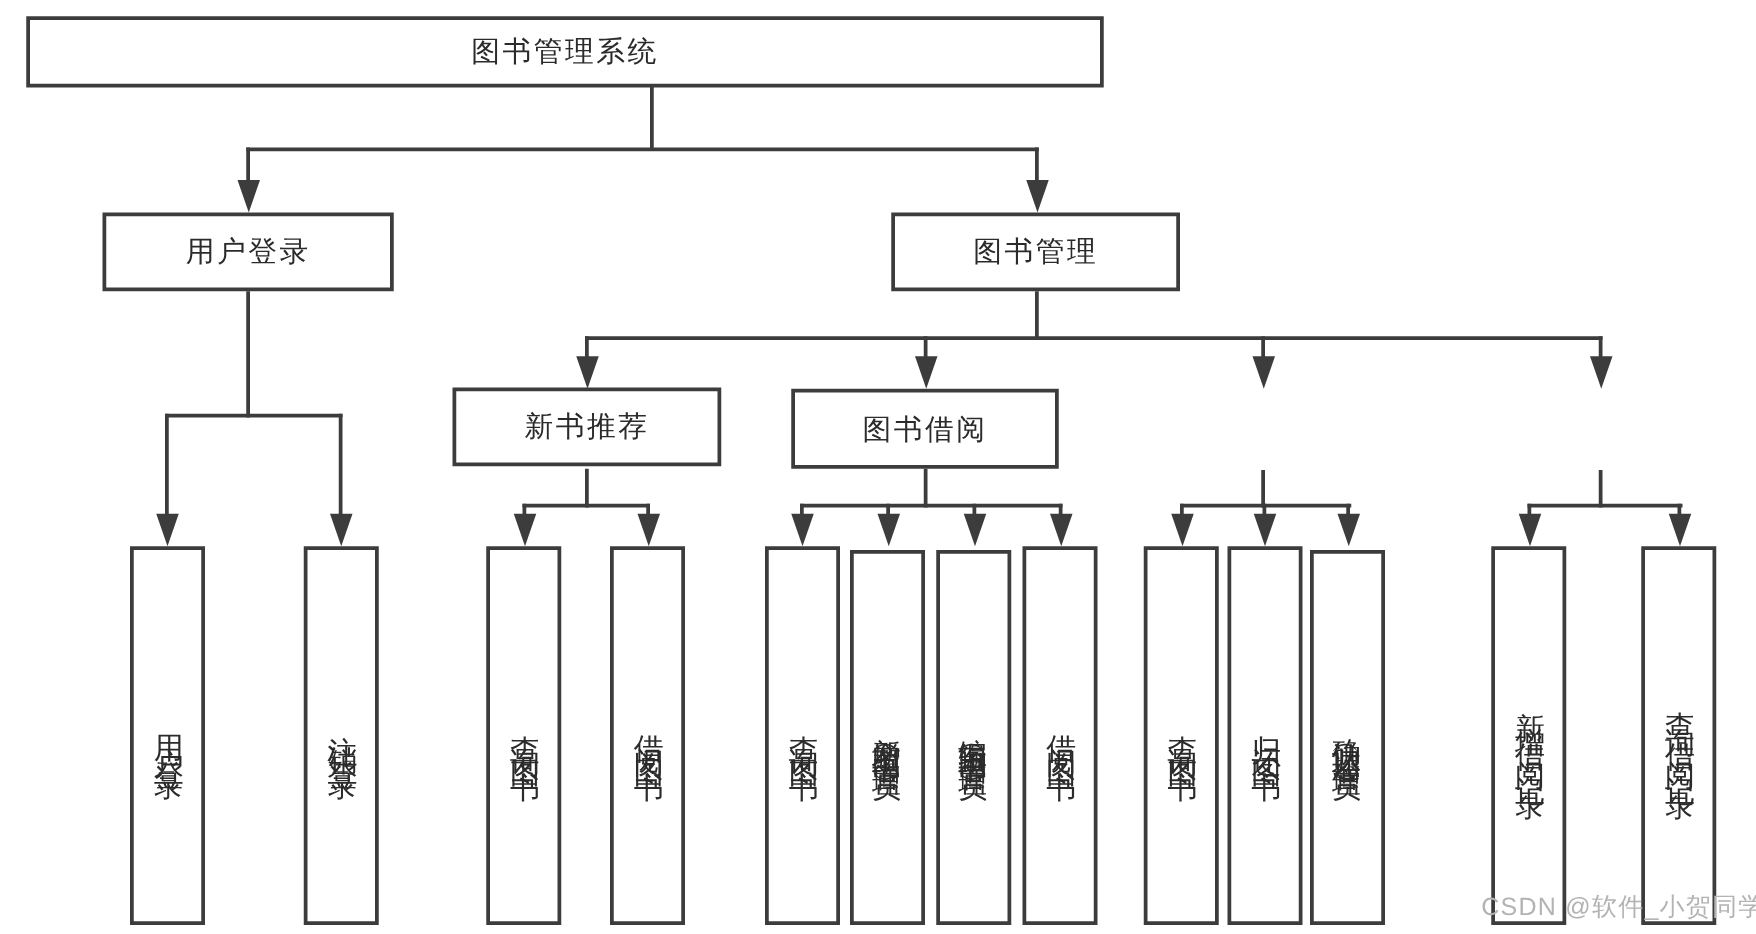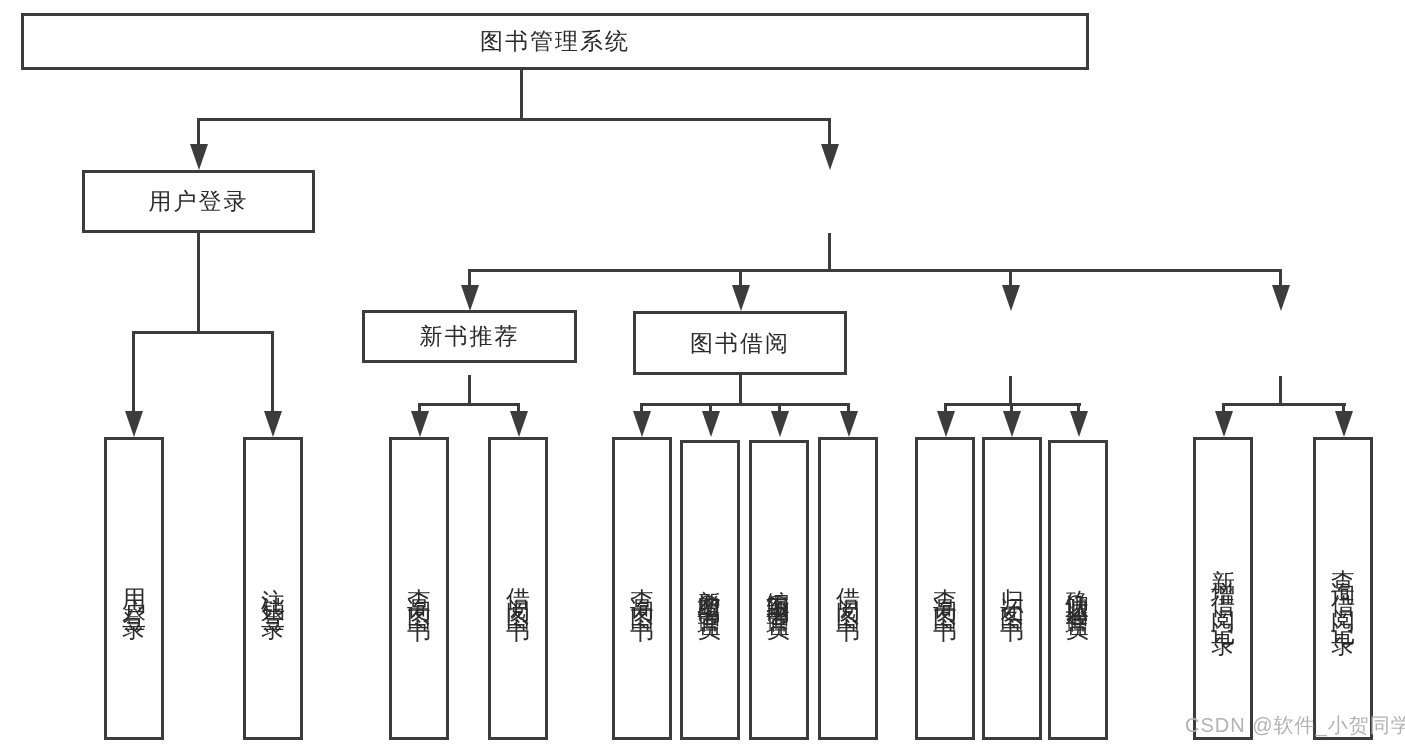--- a/index.html
+++ b/index.html
@@ -37,30 +37,33 @@
   .watermark{
     position:absolute;left:1185px;top:712px;z-index:10;
     font-size:20px;color:var(--wm);letter-spacing:1px;white-space:nowrap;
   }
 </style>
 </head>
 <body>
 
 <div class="stage">
 
-  <div class="box" style="left:21px;top:13px;width:1068px;height:57px;">
+  <div class="box" style="left:21px;top:13px;width:862px;height:57px;">
     <span>图书管理系统</span>
   </div>
 
   <div class="box" style="left:82px;top:170px;width:233px;height:63px;">
     <span>用户登录</span>
   </div>
 
+  <div class="box" style="left:713px;top:170px;width:231px;height:63px;">
+    <span>图书管理</span>
+  </div>
 
-  <div class="box" style="left:362px;top:310px;width:215px;height:53px;">
+  <div class="box" style="left:362px;top:310px;width:215px;height:63px;">
     <span>新书推荐</span>
   </div>
 
   <div class="box" style="left:633px;top:311px;width:214px;height:64px;text-align:center;">
     <span>图书借阅</span>
   </div>
 
 
 
   <div class="box leaf" style="left:104px;top:437px;width:60px;height:303px;">

